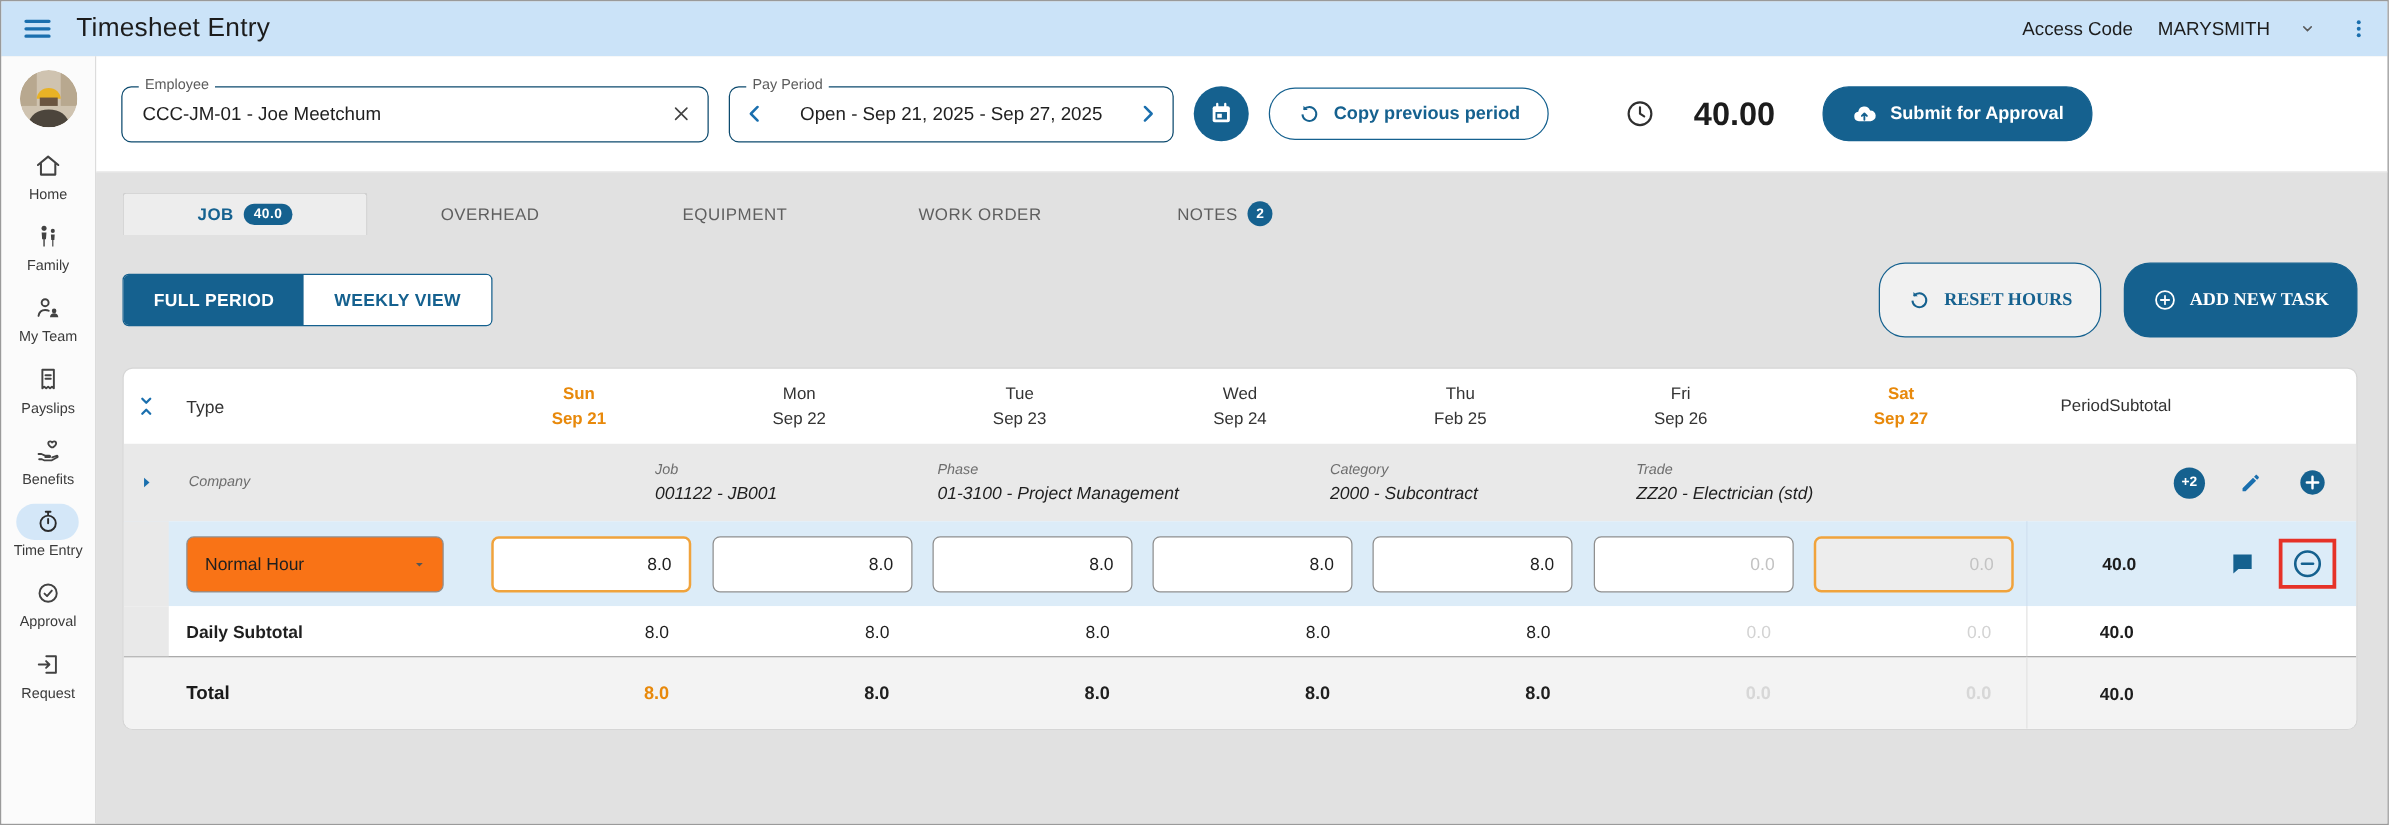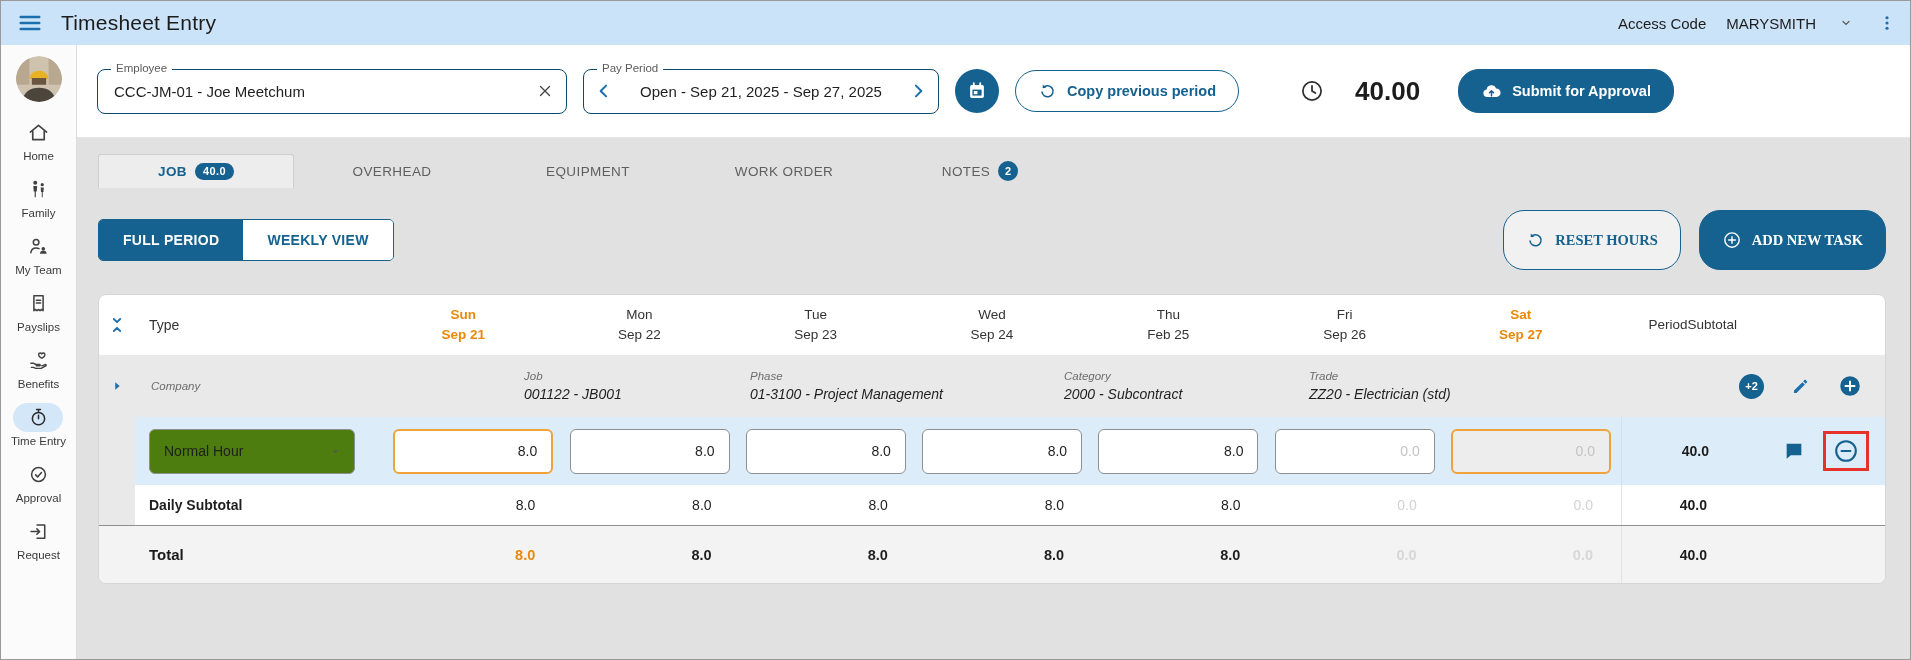--- a/index.html
+++ b/index.html
@@ -127,21 +127,21 @@
   .tf-category { width:245px; }
   .tf-trade { flex:1; }
   .task-icons { display:flex; align-items:center; gap:26px; padding-right:22px; }
   .badge-circle {
     min-width:25px; height:25px; border-radius:50%; background:#15618f; color:#fff;
     font-size:11px; font-weight:700; display:flex; align-items:center; justify-content:center; cursor:pointer;
   }
 
   .entry-row { height:68px; background:#dcecf8; }
   .type-select {
-    margin-left:14px; width:206px; height:45px; background:#4d7c0f; border:1px solid #8f8f8f; border-radius:6px;
+    margin-left:14px; width:206px; height:45px; background:#f97316; border:1px solid #8f8f8f; border-radius:6px;
     display:flex; align-items:center; padding:0 12px 0 14px; font-size:14px; color:#1f1f1f; cursor:pointer;
   }
   .type-select .sel-text { flex:1; }
   .hour-cell { display:flex; justify-content:flex-end; padding-right:10px; }
   .hour-input {
     width:160px; height:45px; border:1px solid #8f8f8f; border-radius:6px; background:#fff;
     text-align:right; padding-right:14px; font-size:14px; color:#1f1f1f;
     font-family:"Liberation Sans",sans-serif; outline:none;
   }
   .hour-input::placeholder { color:#c3c3c3; }

